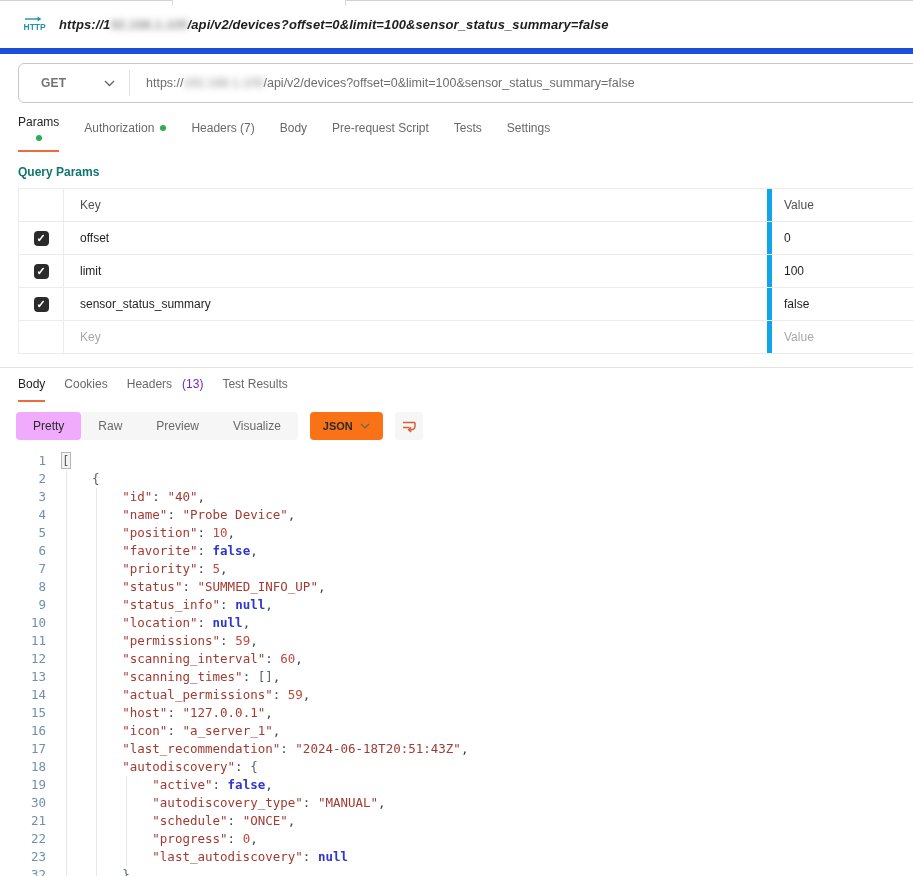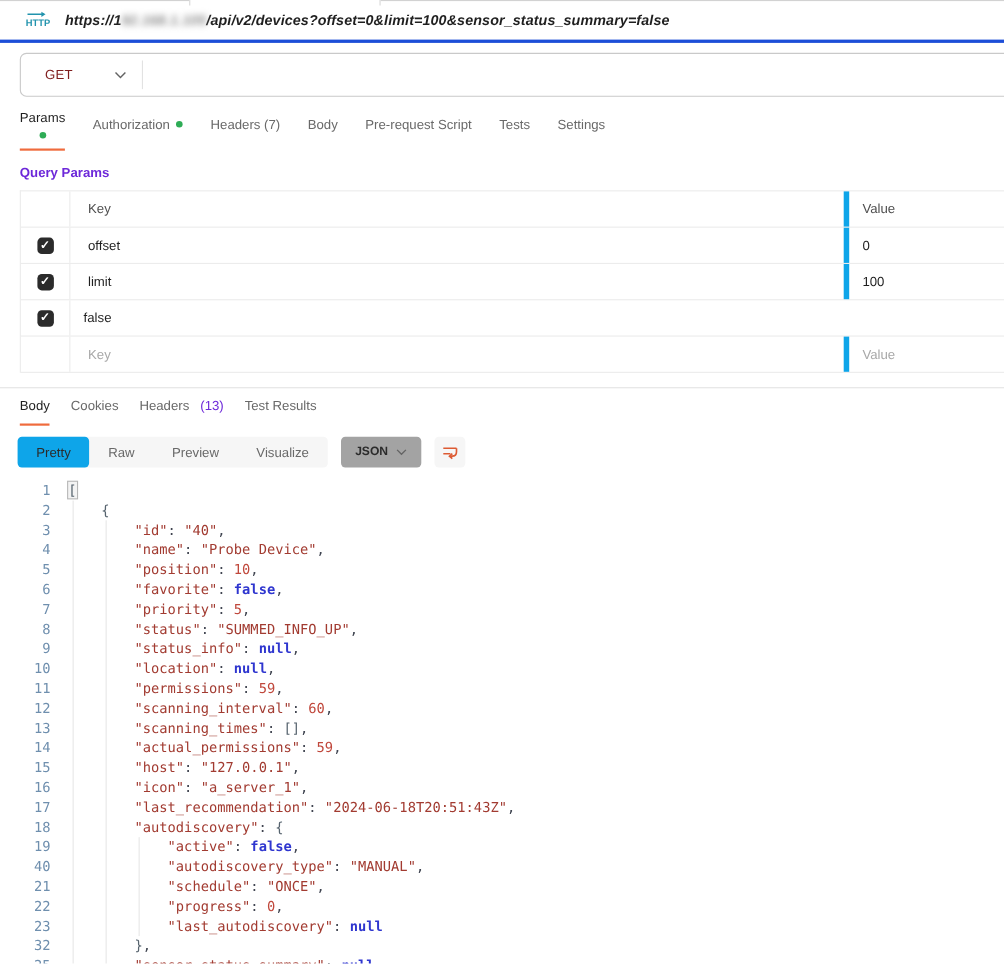--- a/index.html
+++ b/index.html
@@ -6,42 +6,42 @@
   body{
     width:913px;height:876px;overflow:hidden;position:relative;
     background:#ffffff;font-family:"Liberation Sans",sans-serif;
     -webkit-font-smoothing:antialiased;
   }
   
   .remnant-seg{position:absolute;top:0;height:1px;background:#d2d2d2;}
   .remnant-tick{position:absolute;top:0;width:1px;height:5px;background:#d8d8d8;}
 
   
-  .req-header{height:39px;border-bottom:3px solid #1d4ed8;display:flex;align-items:center;
+  .req-header{height:54px;border-bottom:6px solid #1d4ed8;display:flex;align-items:center;
     padding-left:22px;gap:11px;box-sizing:border-box;text-align:center;}
   .req-title{font-size:13px;font-weight:700;color:#1f1f1f;letter-spacing:.1px;font-style:italic;}
   .redact{filter:blur(3px);color:#8f8f8f;}
 
   
   .url-row{margin:9px 0 0 18px;width:902px;height:40px;border:1px solid #c9c9c9;border-radius:6px;
     display:flex;align-items:center;box-sizing:border-box;background:#fff;}
   .method{box-sizing:border-box;width:110px;padding:0 14px 0 22px;display:flex;align-items:center;
     justify-content:space-between;cursor:pointer;}
-  .method-label{color:#7f1d1d;font-weight:400;font-size:12px;letter-spacing:.2px;}
+  .method-label{color:#737373;font-weight:700;font-size:12px;letter-spacing:.2px;}
   .vdiv{width:1px;height:26px;background:#e2e2e2;}
   .url-text{margin-left:16px;font-size:12.5px;color:#6e6e6e;white-space:nowrap;}
 
   
   .req-tabs{display:flex;gap:25px;margin:12px 0 0 18px;font-size:12px;color:#696969;}
   .tab{display:flex;align-items:center;gap:6px;position:relative;padding-bottom:11px;cursor:pointer;}
   .tab.active{color:#1f1f1f;flex-direction:column;}
   .tab.active::after{content:"";position:absolute;left:0;right:0;bottom:0;height:2px;background:#ef6b3d;}
   .dot{width:6px;height:6px;border-radius:50%;background:#2eac56;}
 
-  .qp-title{margin:13px 0 9px 18px;font-size:12px;font-weight:700;color:#6d28d9;}
+  .qp-title{margin:13px 0 9px 18px;font-size:12px;font-weight:700;color:#0f766e;}
 
   
   .ptable{margin-left:18px;width:902px;border:1px solid #ececec;border-bottom:none;font-size:12px;box-sizing:border-box;}
   .prow{display:flex;align-items:stretch;height:32px;border-bottom:1px solid #ececec;}
   .c-check{width:44px;flex:none;border-right:1px solid #ececec;display:flex;align-items:center;justify-content:center;}
   .c-key{width:708px;flex:none;box-sizing:border-box;border-right:5px solid #0ea5e9;display:flex;align-items:center;
     padding-left:16px;color:#1f1f1f;}
   .c-val{flex:1;display:flex;align-items:center;padding-left:12px;color:#1f1f1f;}
   .prow.hdr .c-key,.prow.hdr .c-val{color:#4f4f4f;font-weight:500;}
   .prow.ghost .c-key,.prow.ghost .c-val{color:#a8a8a8;}
@@ -50,22 +50,22 @@
 
   
   .resp-divider{margin-top:13px;border-top:1px solid #e3e3e3;}
   .resp-tabs{display:flex;gap:19px;margin:9px 0 0 18px;font-size:12px;color:#696969;}
   .count-green{color:#6d28d9;margin-left:4px;}
 
   .toolbar{display:flex;align-items:center;gap:12px;margin:10px 0 0 16px;}
   .seg{display:flex;background:#f6f6f6;border-radius:4px;height:28px;align-items:center;
     font-size:12px;color:#696969;}
   .seg-btn{padding:0 17px;height:28px;display:flex;align-items:center;border-radius:4px;cursor:pointer;}
-  .seg-btn.sel{background:#0ea5e9;color:#2b2b2b;}
-  .json-dd{display:flex;align-items:center;gap:7px;background:#a3a3a3;border-radius:4px;height:28px;
+  .seg-btn.sel{background:#f0abfc;color:#2b2b2b;}
+  .json-dd{display:flex;align-items:center;gap:7px;background:#f97316;border-radius:4px;height:28px;
     padding:0 13px;font-size:11px;font-weight:700;color:#2b2b2b;cursor:pointer;}
   .fmt-btn{width:28px;height:28px;background:#f6f6f6;border-radius:4px;display:flex;align-items:center;
     justify-content:center;cursor:pointer;}
 
   
   .code{position:relative;margin-top:12px;display:flex;
     font-family:"DejaVu Sans Mono",monospace;font-size:12.5px;line-height:18px;}
   .gutter{width:46px;flex:none;text-align:right;color:#6f8fae;}
   .lines{margin-left:16px;white-space:pre;color:#3f4450;}
   .ln,.cl{height:18px;}
@@ -98,20 +98,21 @@
 <div class="url-row">
   <div class="method">
     <span class="method-label">GET</span>
     <span style="display:flex;">
       <svg width="11" height="7" viewBox="0 0 11 7">
           <path d="M1 1 L5.5 5.5 L10 1" stroke="#636363" stroke-width="1.3" fill="none"></path>
         </svg>
     </span>
   </div>
   <div class="vdiv"></div>
+  <div class="url-text"><span>https://</span><span class="redact">192.168.1.105</span><span>/api/v2/devices?offset=0&amp;limit=100&amp;sensor_status_summary=false</span></div>
 </div>
 
 <div class="req-tabs">
   <div class="tab active">
     <span>Params</span>
     <span class="dot"></span>
   </div>
   <div class="tab">
     <span>Authorization</span>
     <span class="dot"></span>
@@ -152,20 +153,21 @@
     <div class="c-check">
       <span class="checkbox">✓</span>
     </div>
     <div class="c-key">limit</div>
     <div class="c-val">100</div>
   </div>
   <div class="prow">
     <div class="c-check">
       <span class="checkbox">✓</span>
     </div>
+    <div class="c-key">sensor_status_summary</div>
     <div class="c-val">false</div>
   </div>
   <div class="prow ghost">
     <div class="c-check"></div>
     <div class="c-key">Key</div>
     <div class="c-val">Value</div>
   </div>
 </div>
 
 <div class="resp-divider"></div>
@@ -230,21 +232,21 @@
       <div class="ln">10</div>
       <div class="ln">11</div>
       <div class="ln">12</div>
       <div class="ln">13</div>
       <div class="ln">14</div>
       <div class="ln">15</div>
       <div class="ln">16</div>
       <div class="ln">17</div>
       <div class="ln">18</div>
       <div class="ln">19</div>
-      <div class="ln">40</div>
+      <div class="ln">30</div>
       <div class="ln">21</div>
       <div class="ln">22</div>
       <div class="ln">23</div>
       <div class="ln">32</div>
       <div class="ln">25</div>
     </div>
   <div class="lines"><div class="cl"><span class="br-hl">[</span></div><div class="cl"><span class="ws">    </span><span class="br">{</span></div><div class="cl"><span class="ws">        </span><span class="k">"id"</span><span class="p">: </span><span class="s">"40"</span><span class="p">,</span></div><div class="cl"><span class="ws">        </span><span class="k">"name"</span><span class="p">: </span><span class="s">"Probe Device"</span><span class="p">,</span></div><div class="cl"><span class="ws">        </span><span class="k">"position"</span><span class="p">: </span><span class="n">10</span><span class="p">,</span></div><div class="cl"><span class="ws">        </span><span class="k">"favorite"</span><span class="p">: </span><span class="b">false</span><span class="p">,</span></div><div class="cl"><span class="ws">        </span><span class="k">"priority"</span><span class="p">: </span><span class="n">5</span><span class="p">,</span></div><div class="cl"><span class="ws">        </span><span class="k">"status"</span><span class="p">: </span><span class="s">"SUMMED_INFO_UP"</span><span class="p">,</span></div><div class="cl"><span class="ws">        </span><span class="k">"status_info"</span><span class="p">: </span><span class="b">null</span><span class="p">,</span></div><div class="cl"><span class="ws">        </span><span class="k">"location"</span><span class="p">: </span><span class="b">null</span><span class="p">,</span></div><div class="cl"><span class="ws">        </span><span class="k">"permissions"</span><span class="p">: </span><span class="n">59</span><span class="p">,</span></div><div class="cl"><span class="ws">        </span><span class="k">"scanning_interval"</span><span class="p">: </span><span class="n">60</span><span class="p">,</span></div><div class="cl"><span class="ws">        </span><span class="k">"scanning_times"</span><span class="p">: </span><span class="br">[]</span><span class="p">,</span></div><div class="cl"><span class="ws">        </span><span class="k">"actual_permissions"</span><span class="p">: </span><span class="n">59</span><span class="p">,</span></div><div class="cl"><span class="ws">        </span><span class="k">"host"</span><span class="p">: </span><span class="s">"127.0.0.1"</span><span class="p">,</span></div><div class="cl"><span class="ws">        </span><span class="k">"icon"</span><span class="p">: </span><span class="s">"a_server_1"</span><span class="p">,</span></div><div class="cl"><span class="ws">        </span><span class="k">"last_recommendation"</span><span class="p">: </span><span class="s">"2024-06-18T20:51:43Z"</span><span class="p">,</span></div><div class="cl"><span class="ws">        </span><span class="k">"autodiscovery"</span><span class="p">: </span><span class="br">{</span></div><div class="cl"><span class="ws">            </span><span class="k">"active"</span><span class="p">: </span><span class="b">false</span><span class="p">,</span></div><div class="cl"><span class="ws">            </span><span class="k">"autodiscovery_type"</span><span class="p">: </span><span class="s">"MANUAL"</span><span class="p">,</span></div><div class="cl"><span class="ws">            </span><span class="k">"schedule"</span><span class="p">: </span><span class="s">"ONCE"</span><span class="p">,</span></div><div class="cl"><span class="ws">            </span><span class="k">"progress"</span><span class="p">: </span><span class="n">0</span><span class="p">,</span></div><div class="cl"><span class="ws">            </span><span class="k">"last_autodiscovery"</span><span class="p">: </span><span class="b">null</span></div><div class="cl"><span class="ws">        </span><span class="br">}</span><span class="p">,</span></div><div class="cl"><span class="ws">        </span><span class="k">"sensor_status_summary"</span><span class="p">: </span><span class="b">null</span></div></div>
 </div>
 
 </body></html>

